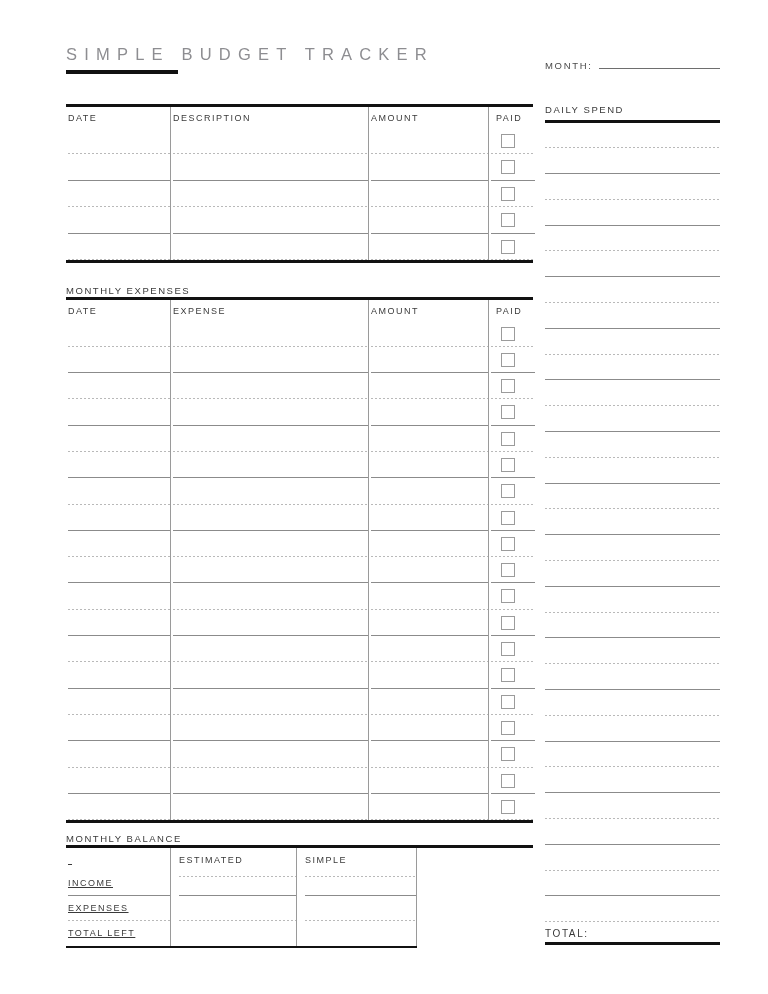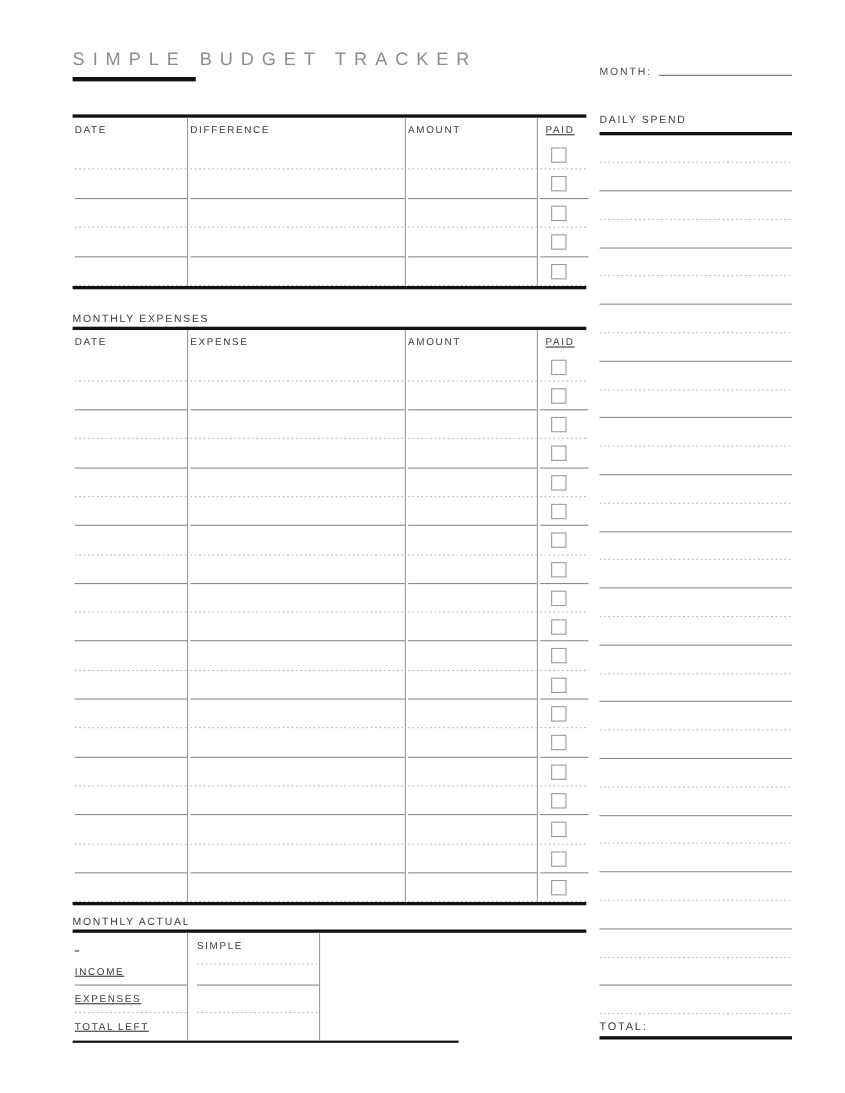--- a/index.html
+++ b/index.html
@@ -91,21 +91,21 @@
   .tbl-body { display: flex; width: 100%; position: relative; }
 
   .col {
     position: relative;
     padding-left: 2px;
   }
   .col.divided { border-right: 1px solid #9a9a9a; }
   .col-date { width: 105px; }
   .col-desc { width: 198px; }
   .col-amt  { width: 120px; }
-  .col-paid { width: 44px; padding-left: 0; text-decoration: underline; }
+  .col-paid { width: 44px; padding-left: 0; }
 
   .col-head {
     font-size: 9px;
     letter-spacing: 1.5px;
     color: #3a3a3a;
     white-space: nowrap;
     line-height: 11px;
     padding-top: 6px;
     padding-bottom: 4px;
   }
@@ -227,21 +227,21 @@
               </div>
               <div class="line-row" style="height: 26.5px;">
                 <div class="ln rule-solid"></div>
               </div>
               <div class="line-row" style="height: 26.5px;">
                 <div class="ln rule-dotted"></div>
               </div>
             </div>
         </div>
         <div class="col col-desc divided">
-          <div class="col-head">DIFFERENCE</div>
+          <div class="col-head">DESCRIPTION</div>
           <div class="lines">
               <div class="line-row" style="height: 26.5px;">
                 <div class="ln rule-dotted"></div>
               </div>
               <div class="line-row" style="height: 26.5px;">
                 <div class="ln rule-solid"></div>
               </div>
               <div class="line-row" style="height: 26.5px;">
                 <div class="ln rule-dotted"></div>
               </div>
@@ -574,40 +574,51 @@
                 <div class="cbox" style="top: 6px;"></div>
               </div>
             </div>
         </div>
       </div>
       <div class="tbl-bot"></div>
     </div>
   </div>
 
   <div class="left-col" style="top:833px;">
-    <div class="sec-head">MONTHLY ACTUAL</div>
+    <div class="sec-head">MONTHLY BALANCE</div>
     <div class="tbl">
       <div class="tbl-top"></div>
       <div class="bal-body">
 
         <div class="bal-col bal-lbl-col divided">
           <div class="bal-head">&nbsp;</div>
           <div class="bal-row">
             <div class="bal-row-lbl">INCOME</div>
             <div class="ln rule-solid"></div>
           </div>
           <div class="bal-row">
             <div class="bal-row-lbl">EXPENSES</div>
             <div class="ln rule-dotted"></div>
           </div>
           <div class="bal-row">
             <div class="bal-row-lbl">TOTAL LEFT</div>
           </div>
         </div>
 
+        <div class="bal-col bal-est-col divided">
+          <div class="bal-head">ESTIMATED</div>
+          <div class="bal-row">
+            <div class="ln rule-dotted" style="bottom:19px;"></div>
+            <div class="ln rule-solid"></div>
+          </div>
+          <div class="bal-row">
+            <div class="ln rule-dotted"></div>
+          </div>
+          <div class="bal-row"></div>
+        </div>
 
         <div class="bal-col bal-act-col divided">
           <div class="bal-head">SIMPLE</div>
           <div class="bal-row">
             <div class="ln rule-dotted" style="bottom:19px;"></div>
             <div class="ln rule-solid"></div>
           </div>
           <div class="bal-row">
             <div class="ln rule-dotted"></div>
           </div>

